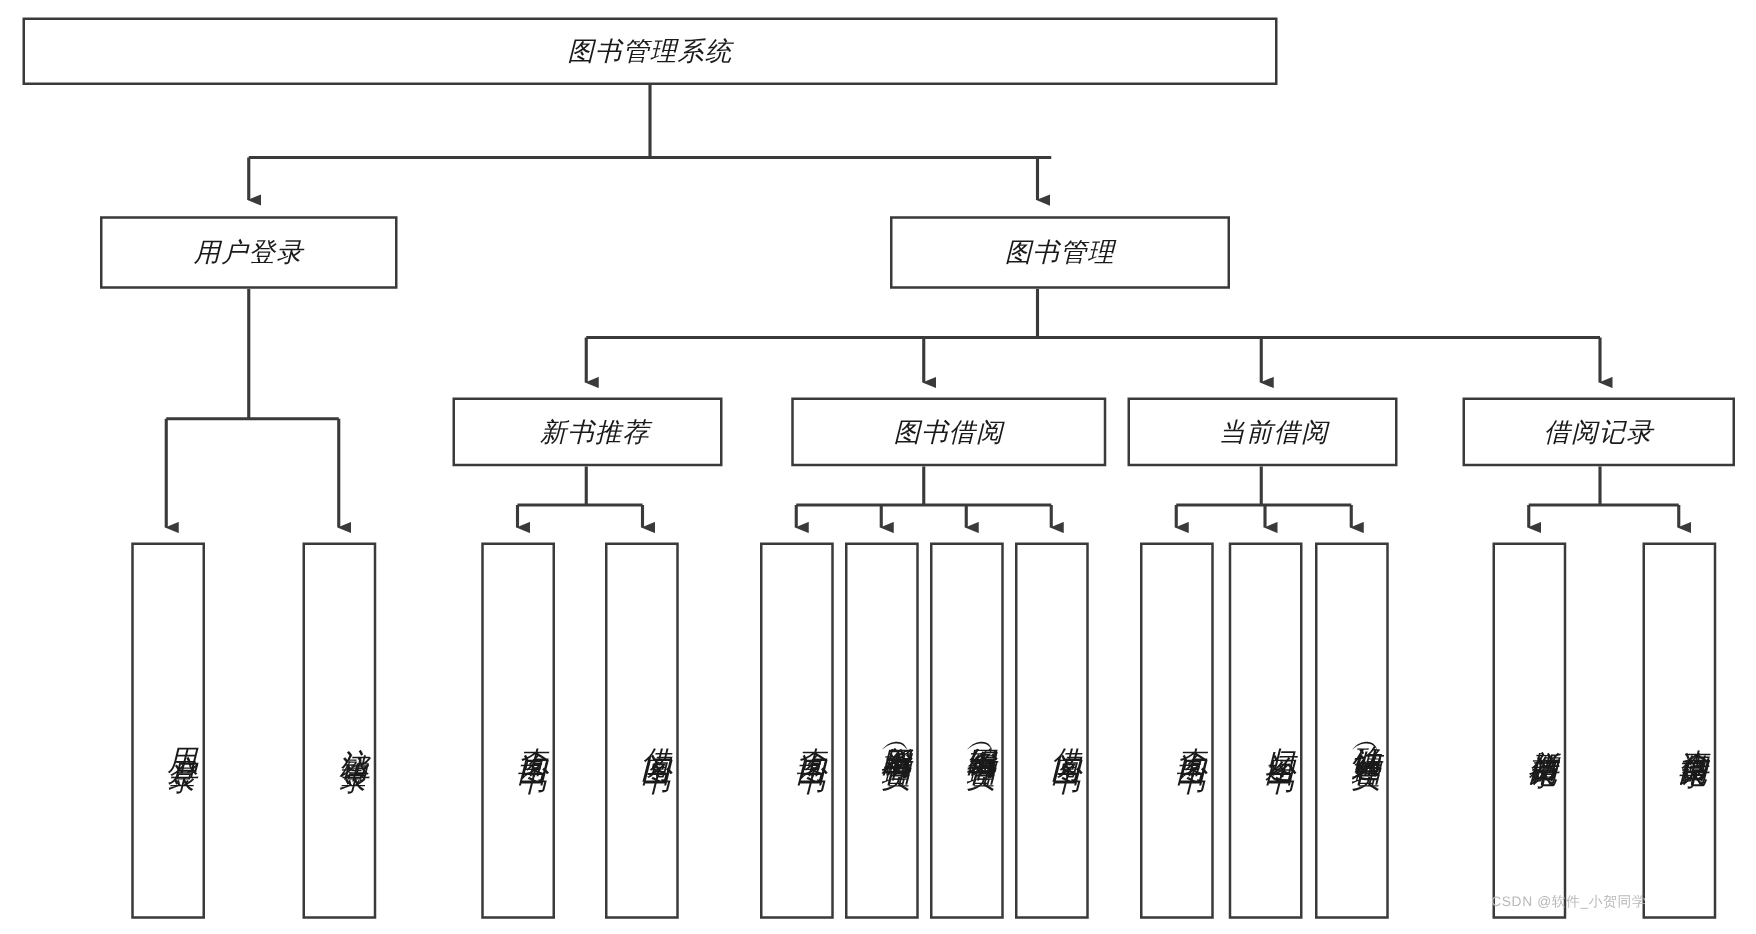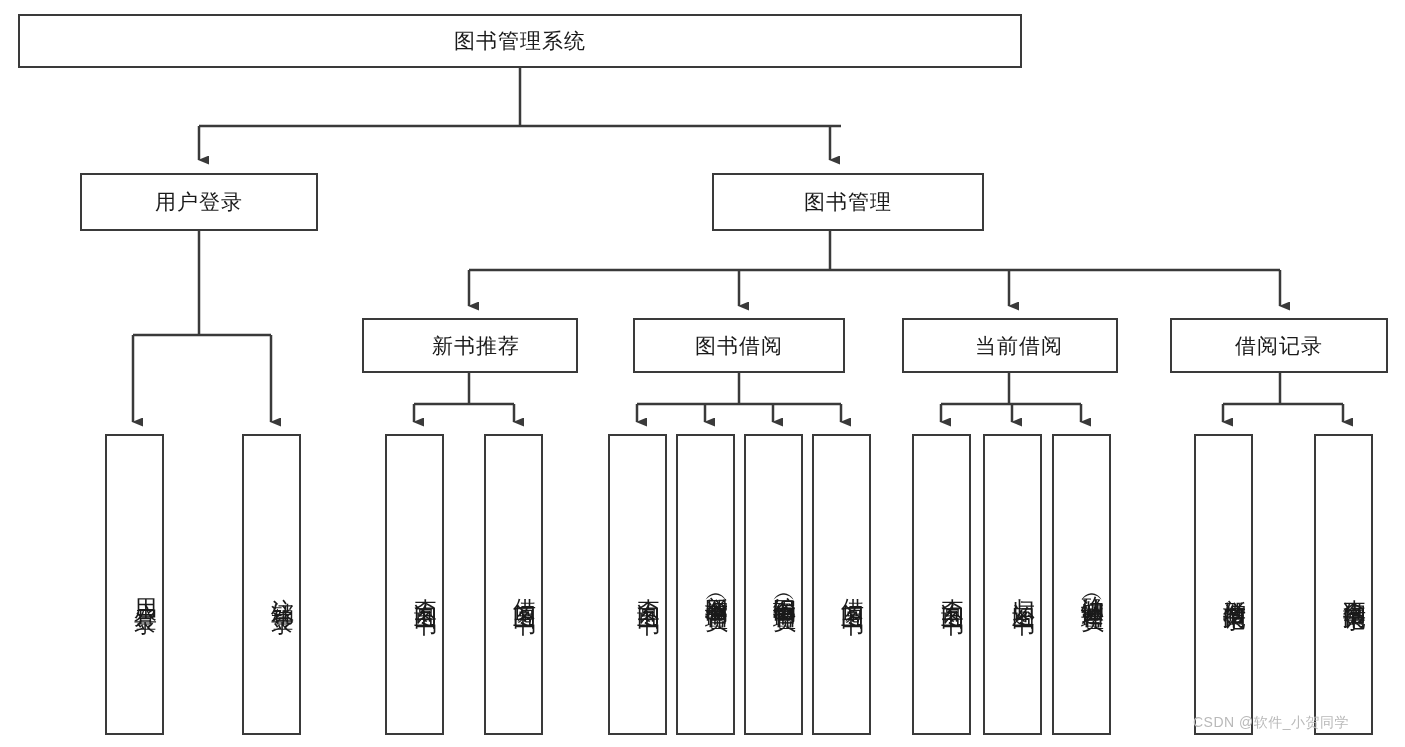--- a/index.html
+++ b/index.html
@@ -43,26 +43,27 @@
     align-items: flex-start;
     justify-content: center;
     padding-top: 10px;
   }
   .node-box.vertical.tall-text {
     letter-spacing: 2px;
     padding-top: 4px;
   }
   .node-label {
     white-space: nowrap;
+    font-style: italic;
   }
   .watermark {
     position: absolute;
     left: 1193px;
     top: 714px;
-    font-size: 14px;
+    font-size: 11px;
     color: #b9b9b9;
     white-space: nowrap;
     letter-spacing: 0.5px;
   }
 </style>
 </head>
 <body>
 
 <svg id="diagram-canvas" viewBox="0 0 1405 747" xmlns="http://www.w3.org/2000/svg">
   <defs>
@@ -122,21 +123,21 @@
 <div class="node-box horizontal" style="left:80px; top:173px; width:238px; height:58px;">
   <span class="node-label">用户登录</span>
 </div>
 <div class="node-box horizontal" style="left:712px; top:173px; width:272px; height:58px;">
   <span class="node-label">图书管理</span>
 </div>
 
 <div class="node-box horizontal" style="left:362px; top:318px; width:216px; height:55px;padding-left:12px;">
   <span class="node-label">新书推荐</span>
 </div>
-<div class="node-box horizontal" style="left:633px; top:318px; width:212px; height:55px;">
+<div class="node-box horizontal" style="left:633px; top:318px; width:252px; height:55px;">
   <span class="node-label">图书借阅</span>
 </div>
 <div class="node-box horizontal" style="left:902px; top:318px; width:216px; height:55px;padding-left:18px;">
   <span class="node-label">当前借阅</span>
 </div>
 <div class="node-box horizontal" style="left:1170px; top:318px; width:218px; height:55px;align-items:center;">
   <span class="node-label">借阅记录</span>
 </div>
 
 <div class="node-box vertical" style="left:105px; top:434px; width:59px; height:301px;">

